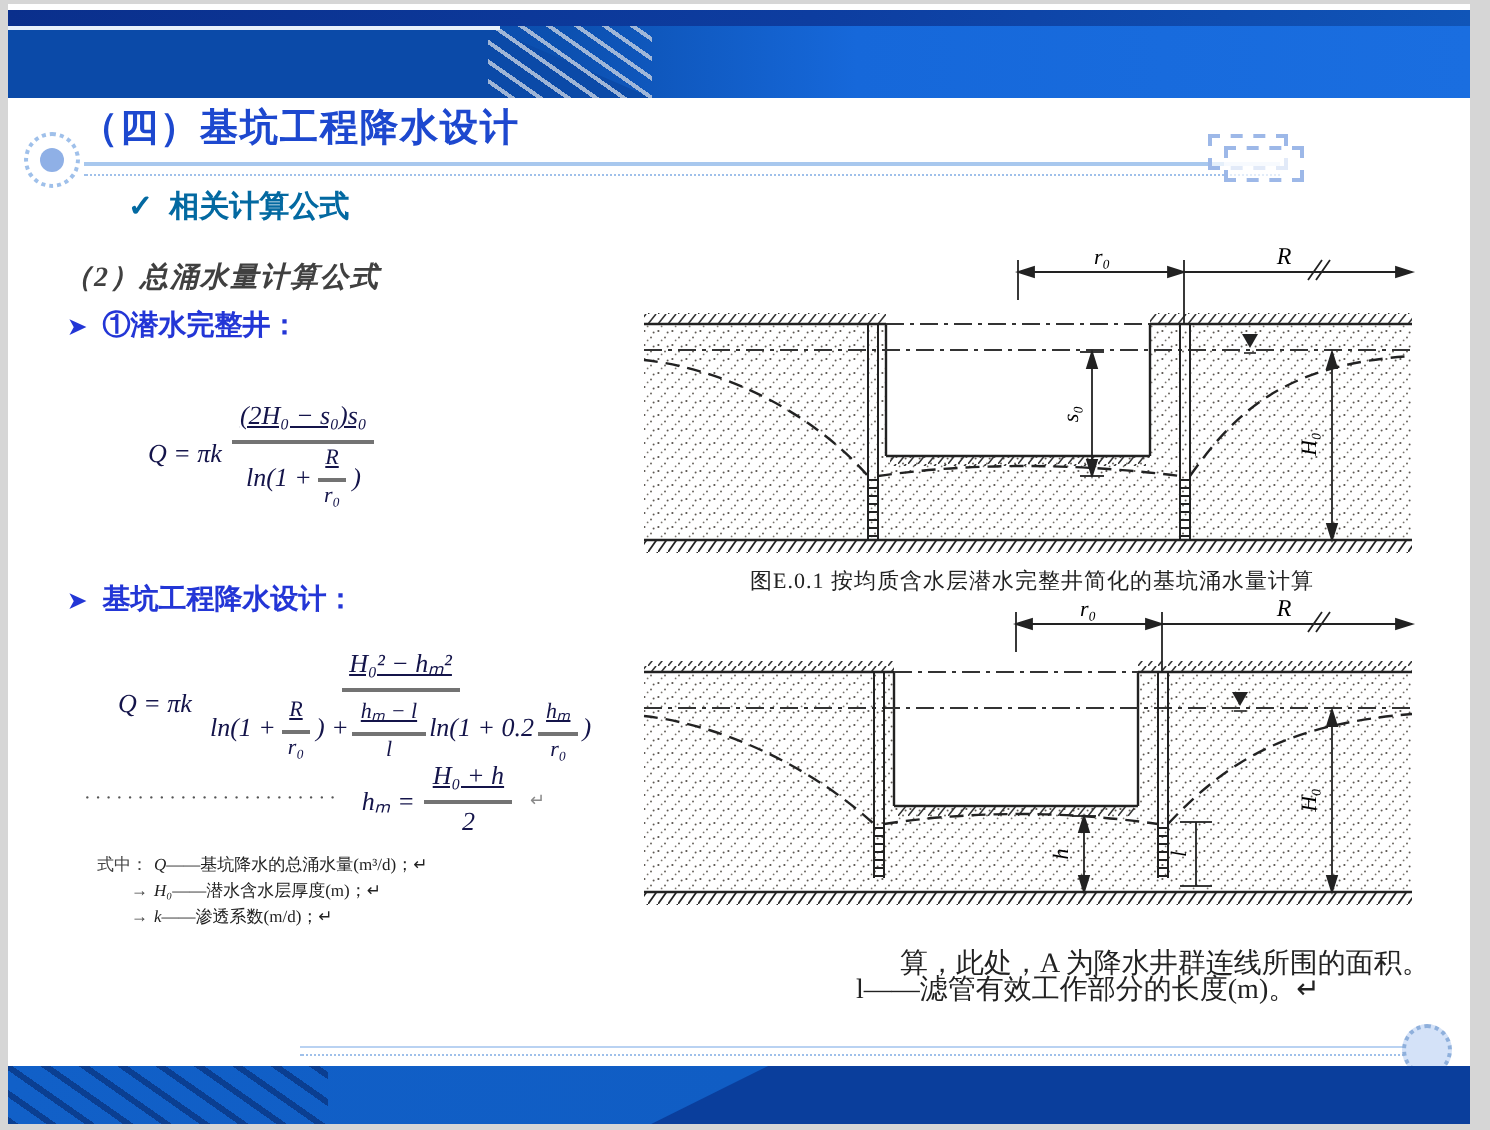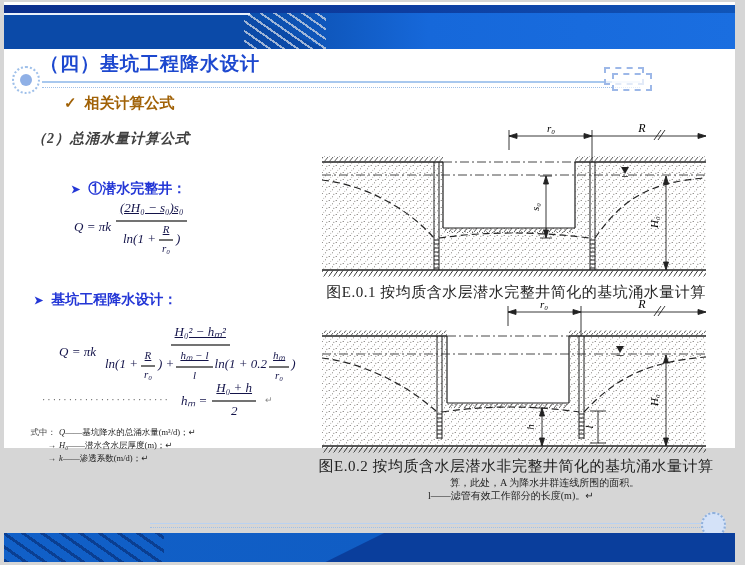--- a/index.html
+++ b/index.html
@@ -1,18 +1,18 @@
 <!DOCTYPE html>
 <html><head>
 <meta charset="utf-8">
 <style>
   html,body{margin:0;padding:0;}
   body{width:745px;height:565px;background:#d6d6d6;position:relative;overflow:hidden;
        font-family:"Liberation Sans",sans-serif;}
-  .slide{position:absolute;left:4px;top:2px;width:731px;height:446px;background:#ffffff;}
+  .slide{position:absolute;left:4px;top:2px;width:731px;height:560px;background:#ffffff;}
 
   
   .hdr{position:absolute;left:0;top:3px;width:100%;height:44px;}
   .hdr-navy{position:absolute;left:0;top:0;width:100%;height:8px;
             background:linear-gradient(90deg,#0a2f8c,#0d3da0 55%,#1055b8);}
   .hdr-main{position:absolute;left:0;top:8px;width:100%;height:36px;
             background:linear-gradient(90deg,#0b4aa8 0%,#0c50b0 38%,#1668da 58%,#1a6ee0 100%);}
   .hdr-dark{position:absolute;left:0;top:8px;width:322px;height:36px;background:#0b4aa8;
             clip-path:polygon(0 0,74% 0,100% 100%,0 100%);}
   .hdr-stripes{position:absolute;left:240px;top:8px;width:82px;height:36px;
@@ -27,57 +27,57 @@
          background:#8fb0e6;}
   .page-title{position:absolute;left:36px;top:49px;font-size:19px;font-weight:bold;
          color:#1d48cf;letter-spacing:1px;}
   .t-underline{position:absolute;left:38px;top:79px;width:598px;height:4px;
          border-top:2px solid #a8c8ee;border-bottom:1px dotted #9fc0ea;}
   .trect{position:absolute;width:36px;height:14px;border:2px dashed #9db8e8;background:rgba(255,255,255,.7);}
   .trect.r1{left:600px;top:65px;}
   .trect.r2{left:608px;top:71px;}
 
   
-  .sec-line{position:absolute;left:60px;top:92px;font-size:15px;font-weight:bold;color:#a16207;}
+  .sec-line{position:absolute;left:60px;top:92px;font-size:15px;font-weight:bold;color:#0369a1;}
   .sec-line .chk{margin-right:8px;}
   .subsec{position:absolute;left:28px;top:128px;font-size:14px;font-weight:bold;font-style:italic;
           color:#404040;font-family:"Liberation Serif",serif;letter-spacing:1px;}
   .bullet{position:absolute;font-size:14px;font-weight:bold;color:#2336d6;}
   .bullet .bg{font-size:11px;margin-right:8px;}
-  .b1{left:30px;top:178px;margin-left:37px;} .b2{left:30px;top:289px;}
+  .b1{left:30px;top:152px;} .b2{left:30px;top:289px;}
 
   
   .formula{position:absolute;color:#14144a;font-family:"Liberation Serif",serif;
            font-style:italic;font-size:13px;display:flex;align-items:center;gap:5px;}
   .fm1{left:70px;top:198px;} .fm2{left:55px;top:320px;} .fm3{left:38px;top:378px;color:#14144a;}
   .frac{display:inline-flex;flex-direction:column;align-items:center;vertical-align:middle;}
   .fr-top{border-bottom:2px solid #737373;padding:0 4px 4px;display:flex;align-items:center;gap:2px;justify-content:center;text-decoration:underline;}
   .fr-bot{padding:1px 4px 0;display:flex;align-items:center;gap:2px;justify-content:center;}
   .frac .frac{font-size:11px;}
   .fm3 .dots{font-style:normal;color:#555;letter-spacing:2px;font-size:10px;margin-right:6px;}
   .fm3 .mark{font-style:normal;color:#8a8a8a;font-size:9px;margin-left:4px;}
 
   
-  .defs{position:absolute;left:26px;top:424px;font-size:8.5px;color:#222;
+  .defs{position:absolute;left:44px;top:424px;font-size:8.5px;color:#222;
         font-family:"Liberation Serif",serif;line-height:13px;white-space:nowrap;}
   .defs .row .sym{font-style:italic;}
   .defs .row .pre{display:inline-block;min-width:26px;text-align:right;margin-right:3px;color:#444;}
   .defs .row.last{margin-top:3px;}
   .sqrt{display:inline-block;position:relative;padding-left:7px;font-style:italic;}
   .sqrt:before{content:"√";position:absolute;left:0;top:0;font-style:normal;}
   .sqrt .arg{border-top:0.8px solid #222;padding:0 1px;}
-  .notes{position:absolute;left:424px;top:474px;font-size:10px;color:#222;
+  .notes{position:absolute;left:424px;top:474px;font-size:14px;color:#222;
         font-family:"Liberation Serif",serif;line-height:13px;white-space:nowrap;}
   .notes .n0{padding-left:22px;}
 
   
   .fig{position:absolute;left:310px;width:404px;}
   .fig1{top:120px;} .fig2{top:296px;}
   .fig svg{display:block;}
-  .caption{text-align:center;font-size:15px;color:#222;font-family:"Liberation Serif",serif;
+  .caption{text-align:center;font-size:11px;color:#222;font-family:"Liberation Serif",serif;
            margin-top:1px;letter-spacing:.5px;}
 
   
   .f-line{position:absolute;left:146px;top:521px;width:566px;height:3px;
           border-top:1px solid #b9d2f2;border-bottom:1px dotted #9fc0ea;}
   .f-circ{position:absolute;left:697px;top:510px;width:21px;height:22px;border-radius:50%;
           background:#d4e2f8;border:2px dotted #8fb0dc;}
   .bband{position:absolute;left:0;top:531px;width:100%;height:29px;
           background:linear-gradient(90deg,#1160c8,#0f5ac0);}
   .bband-dark{position:absolute;left:0;top:0;width:100%;height:100%;background:#0a3e9c;
@@ -332,21 +332,20 @@
       </g>
       <text transform="rotate(-90 279 129)" x="279" y="129" font-size="11" font-style="italic" font-family="Liberation Serif, serif" text-anchor="middle">l</text>
 
       <g stroke="#222" stroke-width="0.9" fill="#222">
         <line x1="352" y1="57" x2="352" y2="148"></line>
         <polygon points="352,57 349.5,65 354.5,65"></polygon>
         <polygon points="352,148 349.5,140 354.5,140"></polygon>
       </g>
       <text transform="rotate(-90 344 102)" x="344" y="102" font-size="11" font-style="italic" font-family="Liberation Serif, serif" text-anchor="middle">H₀</text>
     </svg>
-    <div class="caption">图E.0.2  按均质含水层潜水非完整井简化的基坑涌水量计算</div>
   </div>
 
   <div class="f-line"></div>
   <div class="f-circ"></div>
   <div class="bband">
     <div class="bband-dark"></div>
     <div class="bband-stripes"></div>
   </div>
 
 </div>

